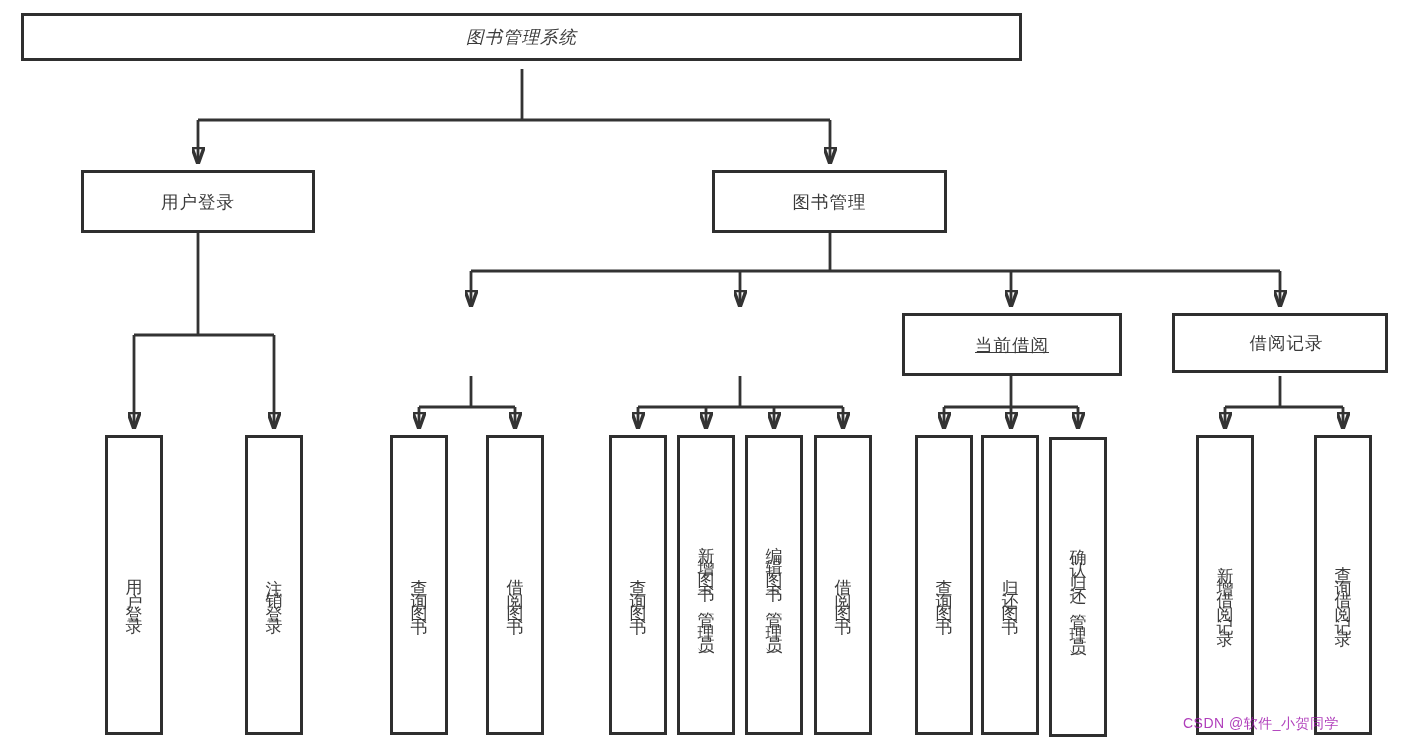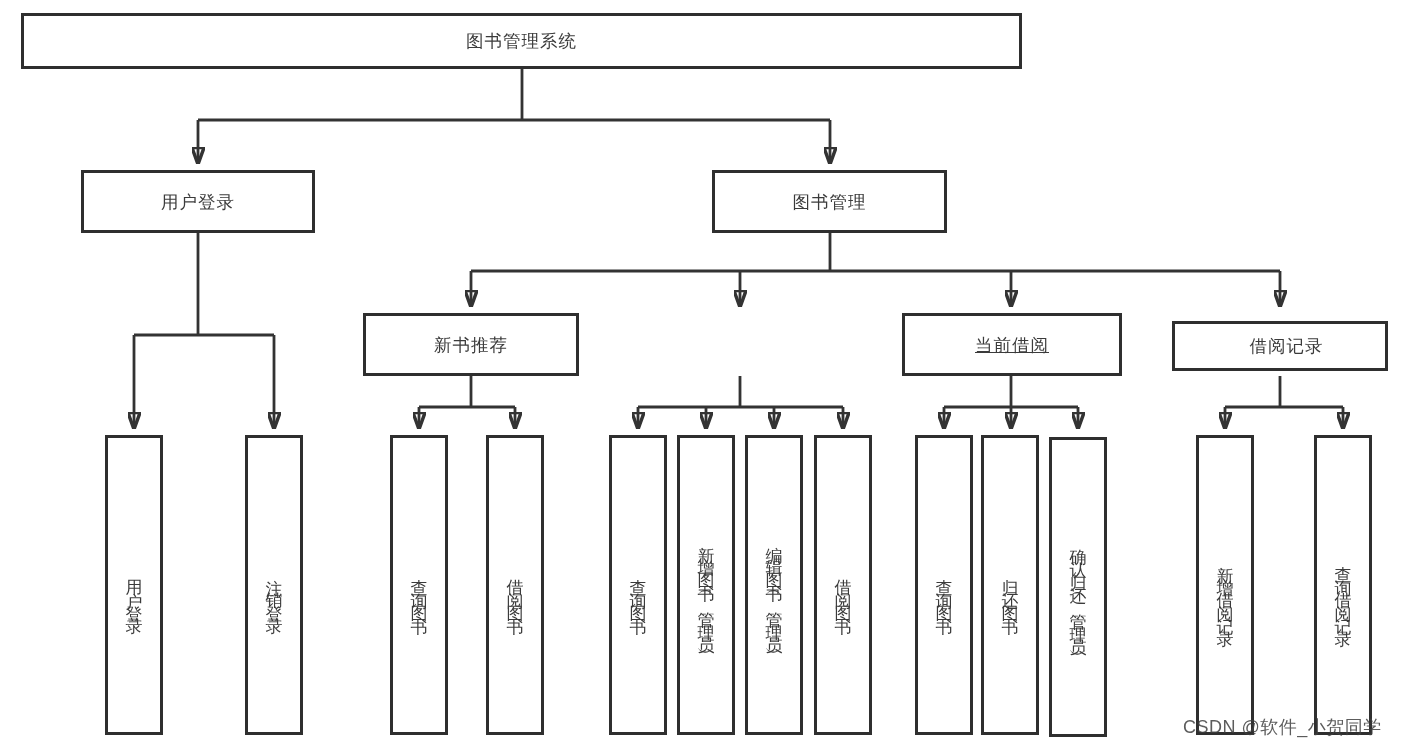--- a/index.html
+++ b/index.html
@@ -45,22 +45,22 @@
   .vnode span {
     writing-mode: vertical-rl;
     letter-spacing: 13px;
     line-height: 1;
     margin-bottom: -13px; 
   }
   .watermark {
     position: absolute;
     left: 1183px;
     top: 715px;
-    font-size: 18px;
-    color: #404040;
+    font-size: 14px;
+    color: #a21caf;
     opacity: 0.85;
     letter-spacing: 0.5px;
     z-index: 5;
     white-space: nowrap;
   }
 </style>
 </head>
 <body>
 
 <div class="canvas">
@@ -120,38 +120,35 @@
     </g>
 
     <g>
       <path d="M1280,376 L1280,407"></path>
       <path d="M1225,407 L1343,407"></path>
       <path d="M1225,407 L1225,427" marker-end="url(#arrow)"></path>
       <path d="M1343,407 L1343,427" marker-end="url(#arrow)"></path>
     </g>
   </svg>
 
-  <div class="node" style="left:21px; top:13px; width:1001px; height:56px;">
+  <div class="node" style="left:21px; top:13px; width:1001px; height:48px;font-style:italic;">
     <span>图书管理系统</span>
   </div>
 
   <div class="node" style="left:81px; top:170px; width:234px; height:63px;">
     <span>用户登录</span>
   </div>
   <div class="node" style="left:712px; top:170px; width:235px; height:63px;">
     <span>图书管理</span>
   </div>
 
-  <div class="node" style="left:363px; top:313px; width:216px; height:63px;">
-    <span>新书推荐</span>
-  </div>
   <div class="node" style="left:902px; top:313px; width:220px; height:63px;text-decoration:underline;">
     <span>当前借阅</span>
   </div>
-  <div class="node" style="left:1172px; top:321px; width:216px; height:50px;padding-left:13px;">
+  <div class="node" style="left:1172px; top:313px; width:216px; height:60px;padding-left:13px;">
     <span>借阅记录</span>
   </div>
 
   <div class="node vnode" style="left:105px; top:435px; width:58px; height:300px;">
     <span>用户登录</span>
   </div>
   <div class="node vnode" style="left:245px; top:435px; width:58px; height:300px;">
     <span>注销登录</span>
   </div>
 

